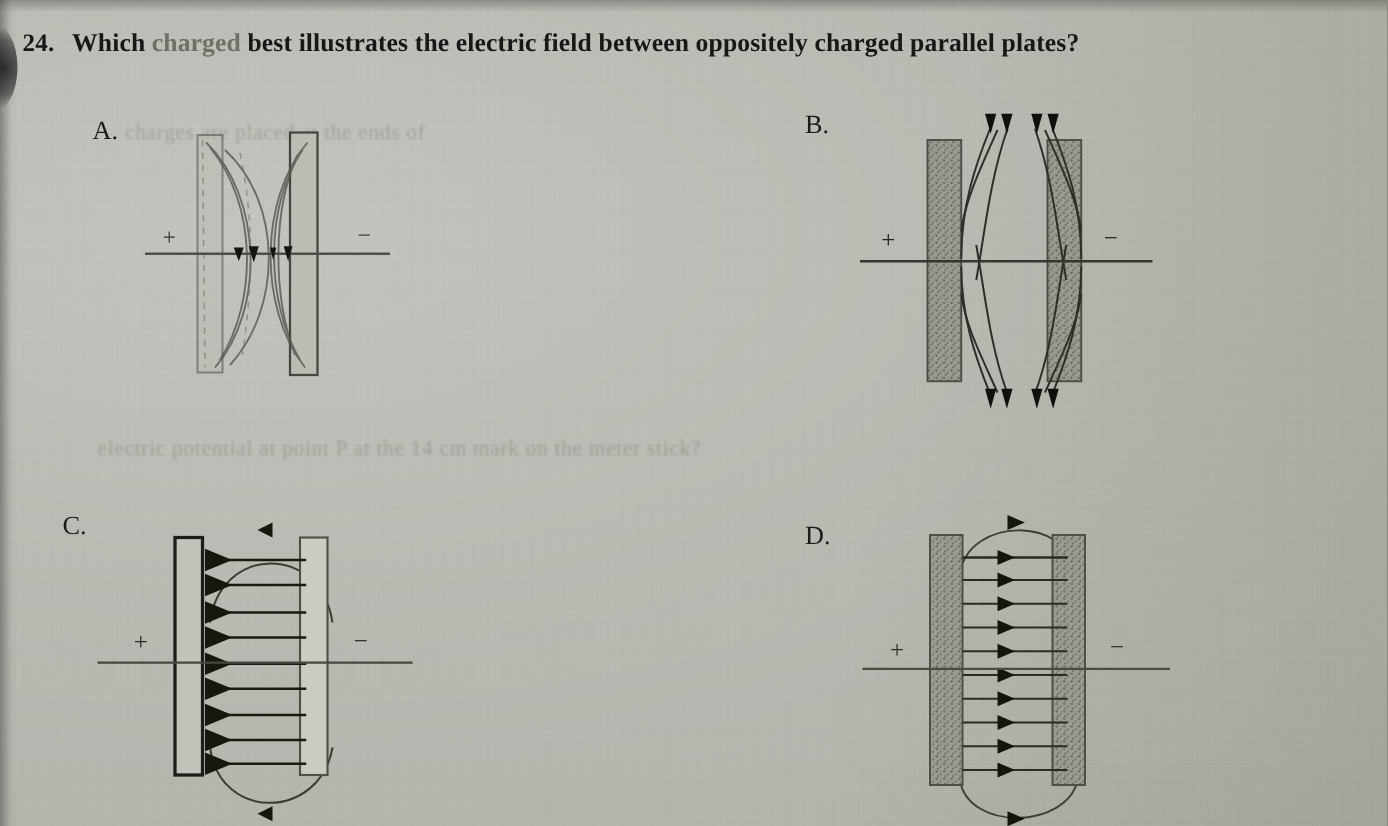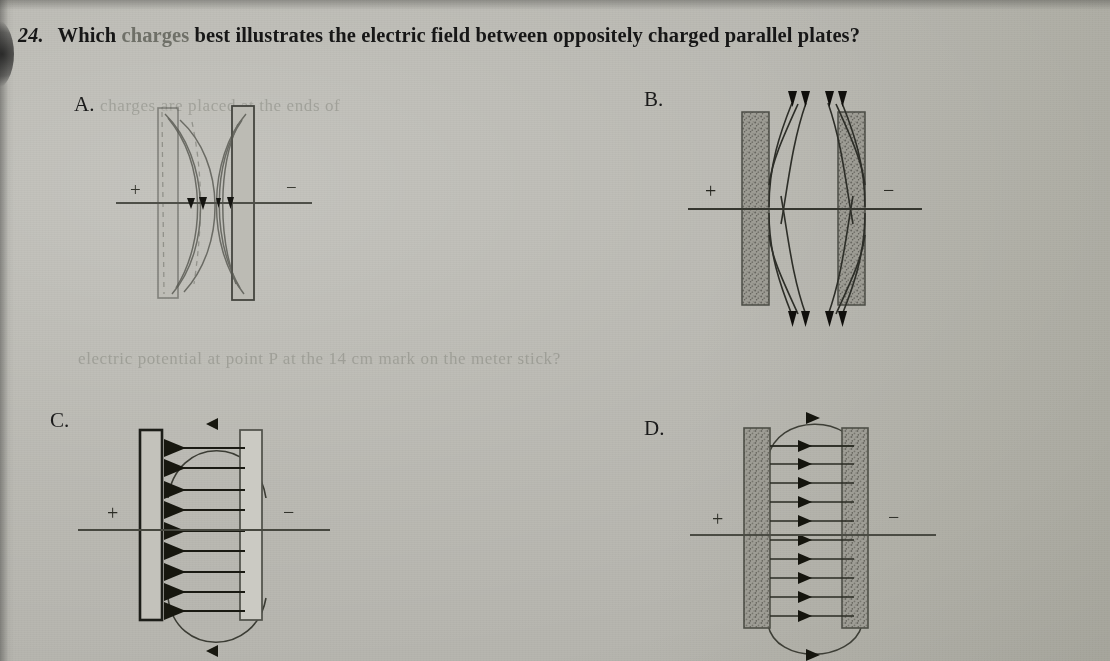--- a/index.html
+++ b/index.html
@@ -66,21 +66,20 @@
     width: 1080px;
     display: flex;
     align-items: baseline;
     gap: 14px;
   }
   .q-number {
     font-size: 20px;
     font-weight: 700;
     letter-spacing: 0.2px;
     color: #171717;
-    font-style: italic;
   }
   .q-text {
     font-size: 20.5px;
     font-weight: 600;
     letter-spacing: 0.1px;
     color: #171717;
     white-space: nowrap;
   }
   .q-text .faded { color: #6f7068; }
 
@@ -123,21 +122,21 @@
   <div id="paper-grain"></div>
   <div id="edge-vignette-top"></div>
   <div id="edge-vignette-left"></div>
   <div id="edge-shadow"></div>
 
   <div class="ghost" id="ghost-line-1">charges are placed at the ends of</div>
   <div class="ghost" id="ghost-line-2">electric potential at point P at the 14 cm mark on the meter stick?</div>
 
   <div id="question-row">
     <span class="q-number">24.</span>
-    <span class="q-text"><span>Which </span><span class="faded">charges</span><span> best illustrates the electric field between oppositely charged parallel plates?</span></span>
+    <span class="q-text"><span>Which </span><span class="faded">charged</span><span> best illustrates the electric field between oppositely charged parallel plates?</span></span>
   </div>
 
   <div class="option" id="option-a">
     <span class="opt-label" style="left:14px; top:4px;">A.</span>
     <div class="diagram" style="left:0; top:0;">
       <svg width="300" height="230" viewBox="0 0 300 230">
         <g opacity="0.48" fill="none" stroke="#3b3c37" stroke-width="1.6">
 
           <rect x="98" y="20" width="20" height="190" fill="#bcbbb4"></rect>
         </g>

